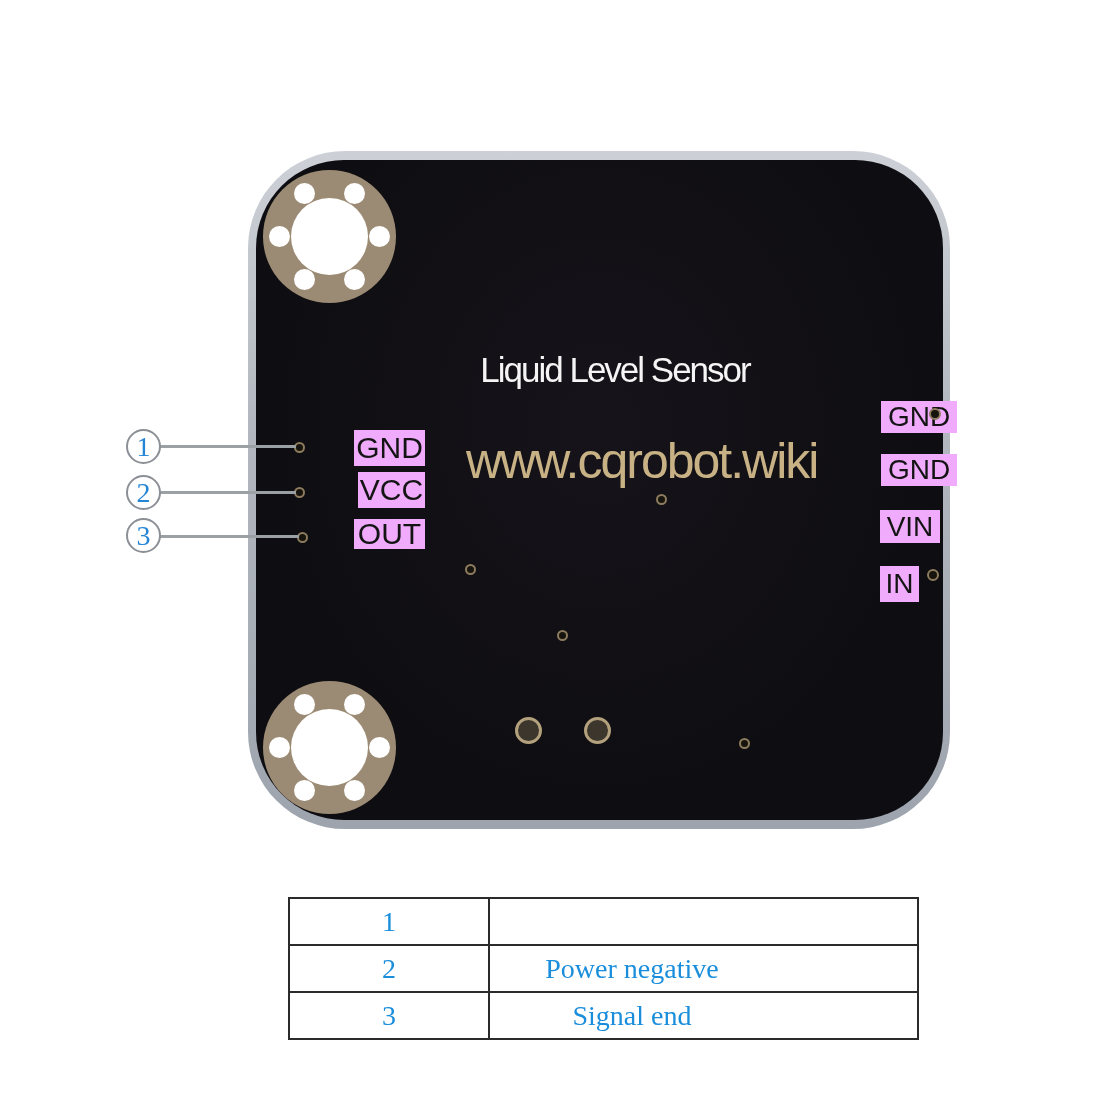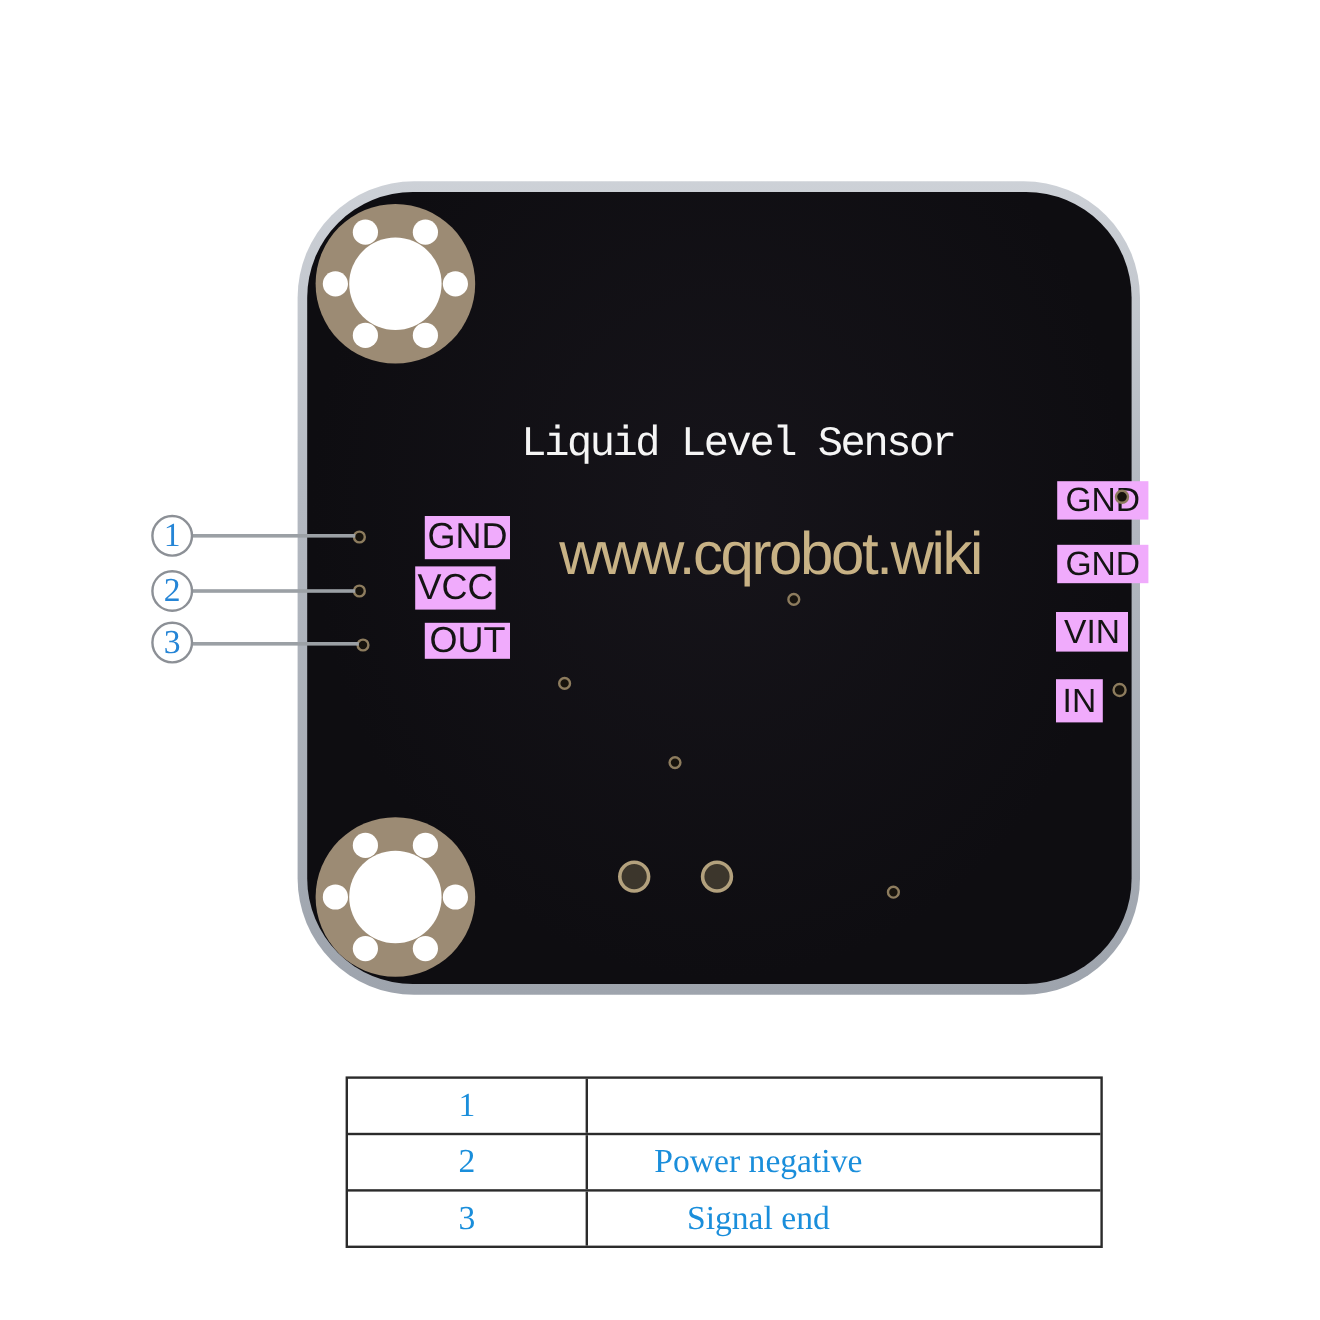--- a/index.html
+++ b/index.html
@@ -14,21 +14,21 @@
     background:radial-gradient(ellipse at 50% 40%,#16141a 0%,#0e0d11 70%);}
 
   
   .ring{width:133px;height:133px;border-radius:50%;background:#9c8b74;}
   .ring .center-hole{position:absolute;left:28px;top:28px;width:77px;height:77px;
     border-radius:50%;background:#ffffff;}
   .ring .bolt{position:absolute;width:21px;height:21px;border-radius:50%;background:#ffffff;}
 
   
   #board-title{left:430px;top:350px;width:370px;text-align:center;white-space:nowrap;
-    font-family:Liberation Mono, monospace;font-size:35px;letter-spacing:-2px;
+    font-family:Liberation Sans, sans-serif;font-size:35px;letter-spacing:-2px;
     color:#f5f5f5;}
   #board-url{left:466px;top:432px;width:318px;text-align:center;white-space:nowrap;
     font-size:50px;letter-spacing:-2px;color:#c8b285;}
 
   
   .pinbox{display:flex;align-items:center;justify-content:center;background:#f0abfc;
     color:#141414;font-size:30px;letter-spacing:0px;margin-left:38px;}
   .pinbox.r{font-size:28px;}
 
   
@@ -74,21 +74,21 @@
     <span class="bolt" style="left:6px;top:56px;"></span>
     <span class="bolt" style="left:31px;top:13px;"></span>
     <span class="bolt" style="left:81px;top:13px;"></span>
     <span class="center-hole"></span>
   </div>
 
   <div class="abs" id="board-title">Liquid Level Sensor</div>
   <div class="abs" id="board-url">www.cqrobot.wiki</div>
 
   <div class="abs pinbox" style="left:316px;top:430px;width:71px;height:36px;">GND</div>
-  <div class="abs pinbox" style="left:308px;top:472px;width:67px;height:36px;">VCC</div>
+  <div class="abs pinbox" style="left:320px;top:472px;width:67px;height:36px;">VCC</div>
   <div class="abs pinbox" style="left:316px;top:519px;width:71px;height:30px;">OUT</div>
 
   <div class="abs pinbox r" style="left:843px;top:401px;width:76px;height:32px;">GND</div>
   <div class="abs pinbox r" style="left:843px;top:454px;width:76px;height:32px;">GND</div>
   <div class="abs pinbox r" style="left:842px;top:510px;width:60px;height:33px;">VIN</div>
   <div class="abs pinbox r" style="left:842px;top:566px;width:39px;height:36px;">IN</div>
 
   <div class="abs via" style="left:294px;top:442px;width:11px;height:11px;"></div>
   <div class="abs via" style="left:294px;top:487px;width:11px;height:11px;"></div>
   <div class="abs via" style="left:297px;top:532px;width:11px;height:11px;"></div>

